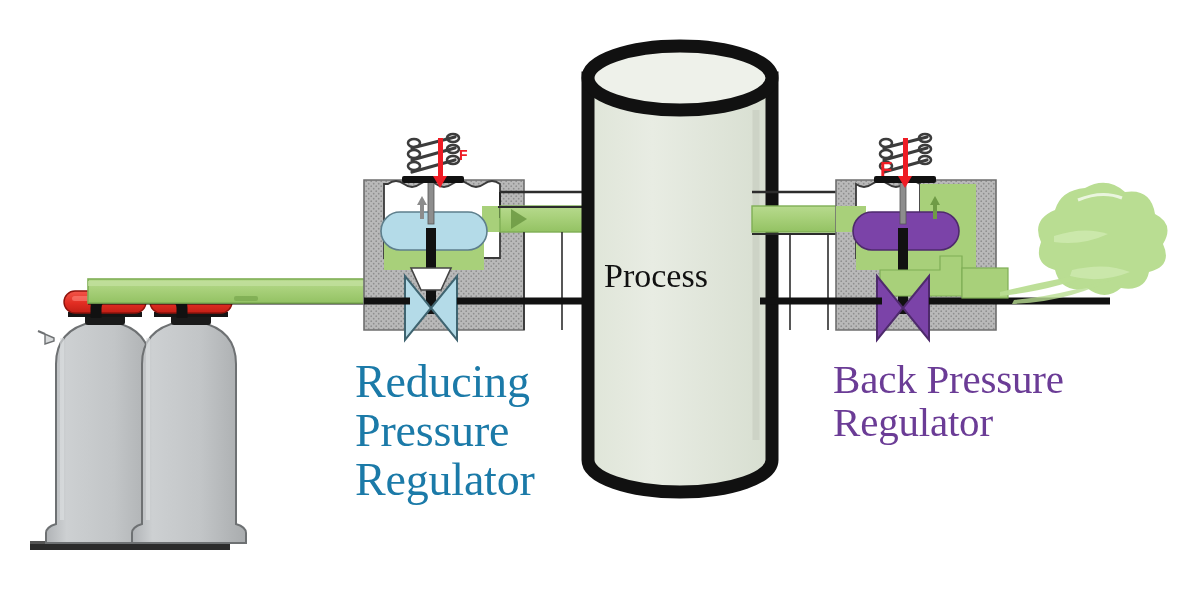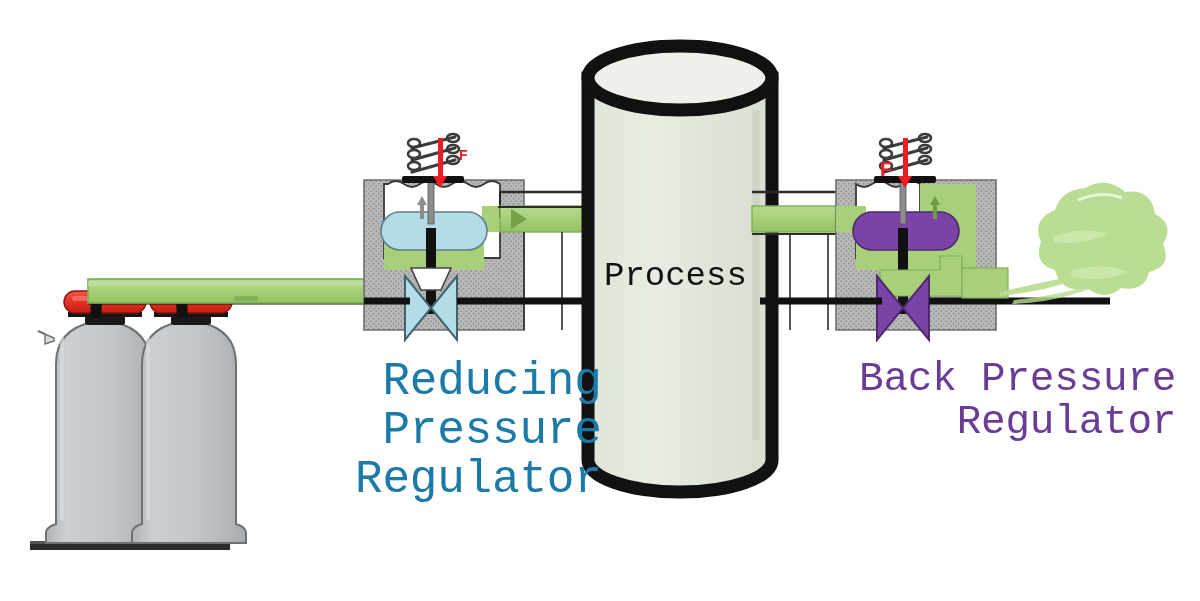--- a/index.html
+++ b/index.html
@@ -17,39 +17,37 @@
     background: #ffffff;
     overflow: hidden;
   }
   #stage svg {
     position: absolute;
     left: 0;
     top: 0;
   }
   .lbl {
     position: absolute;
-    font-family: Liberation Mono, monospace;
+    font-family: Liberation Serif, serif;
     white-space: pre;
     line-height: 1.06;
-    text-align: right;
   }
   #label-reducing {
     left: 355px;
     top: 358px;
     font-size: 46px;
     color: #1b7aa8;
     letter-spacing: -0.2px;
   }
   #label-back {
     left: 833px;
     top: 358px;
     font-size: 41px;
     color: #6b3c96;
     letter-spacing: -0.2px;
-    margin-left: 26px;
   }
   #label-process {
     left: 604px;
     top: 258px;
     font-size: 34px;
     color: #111111;
   }
 </style>
 </head>
 <body>

